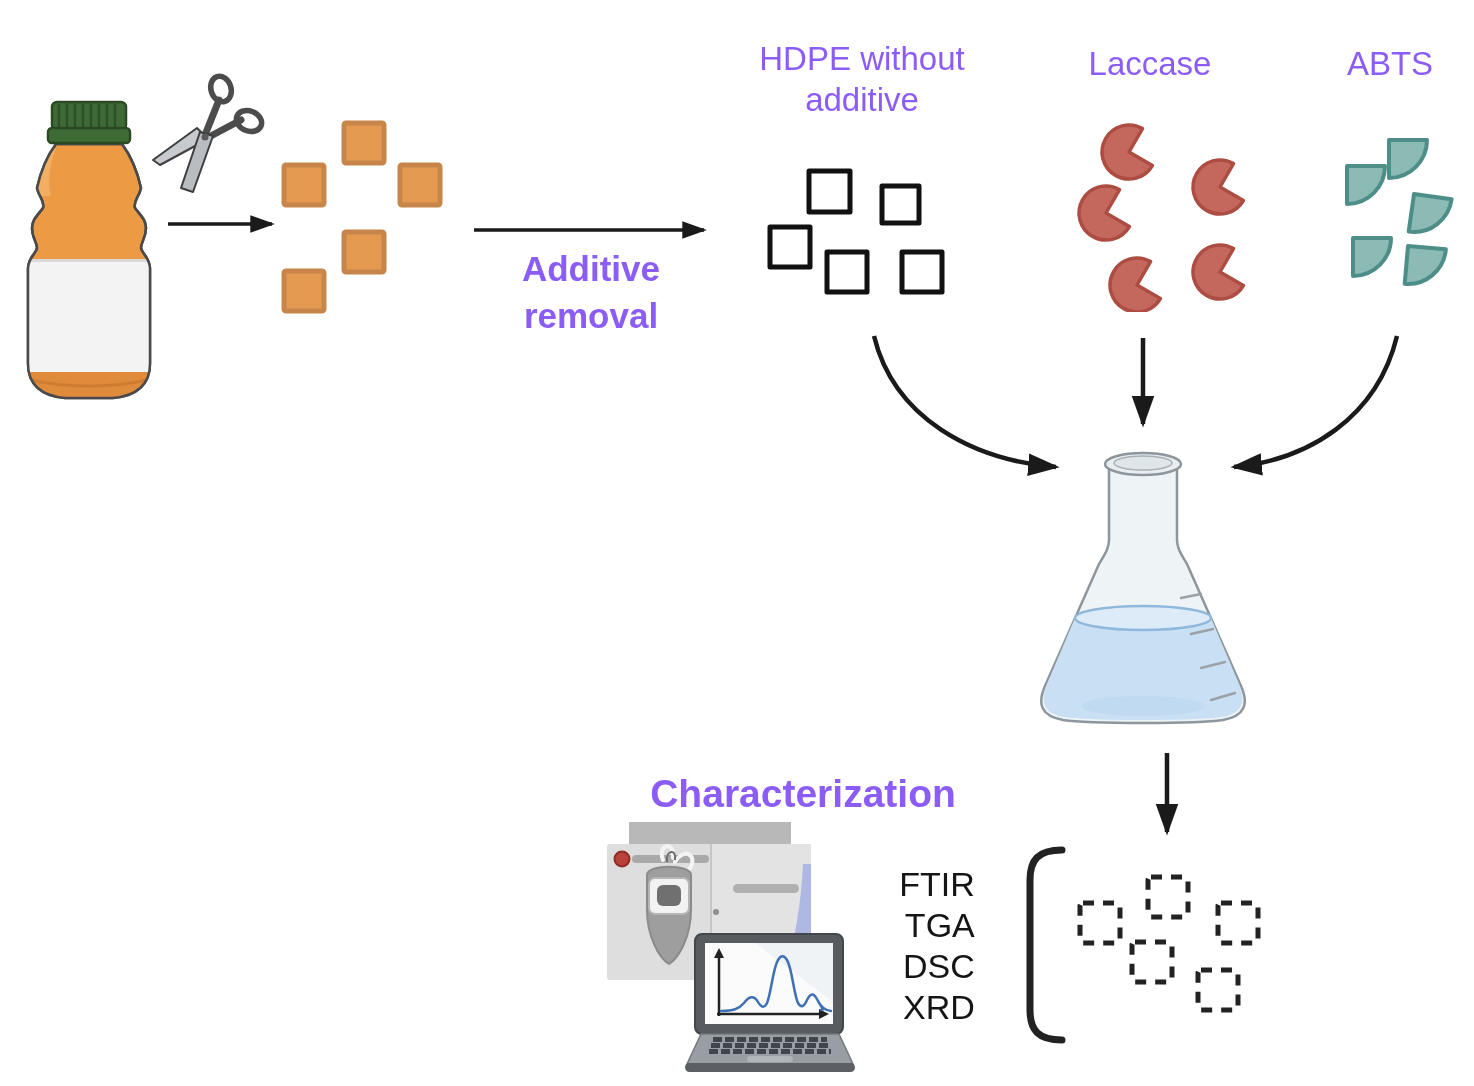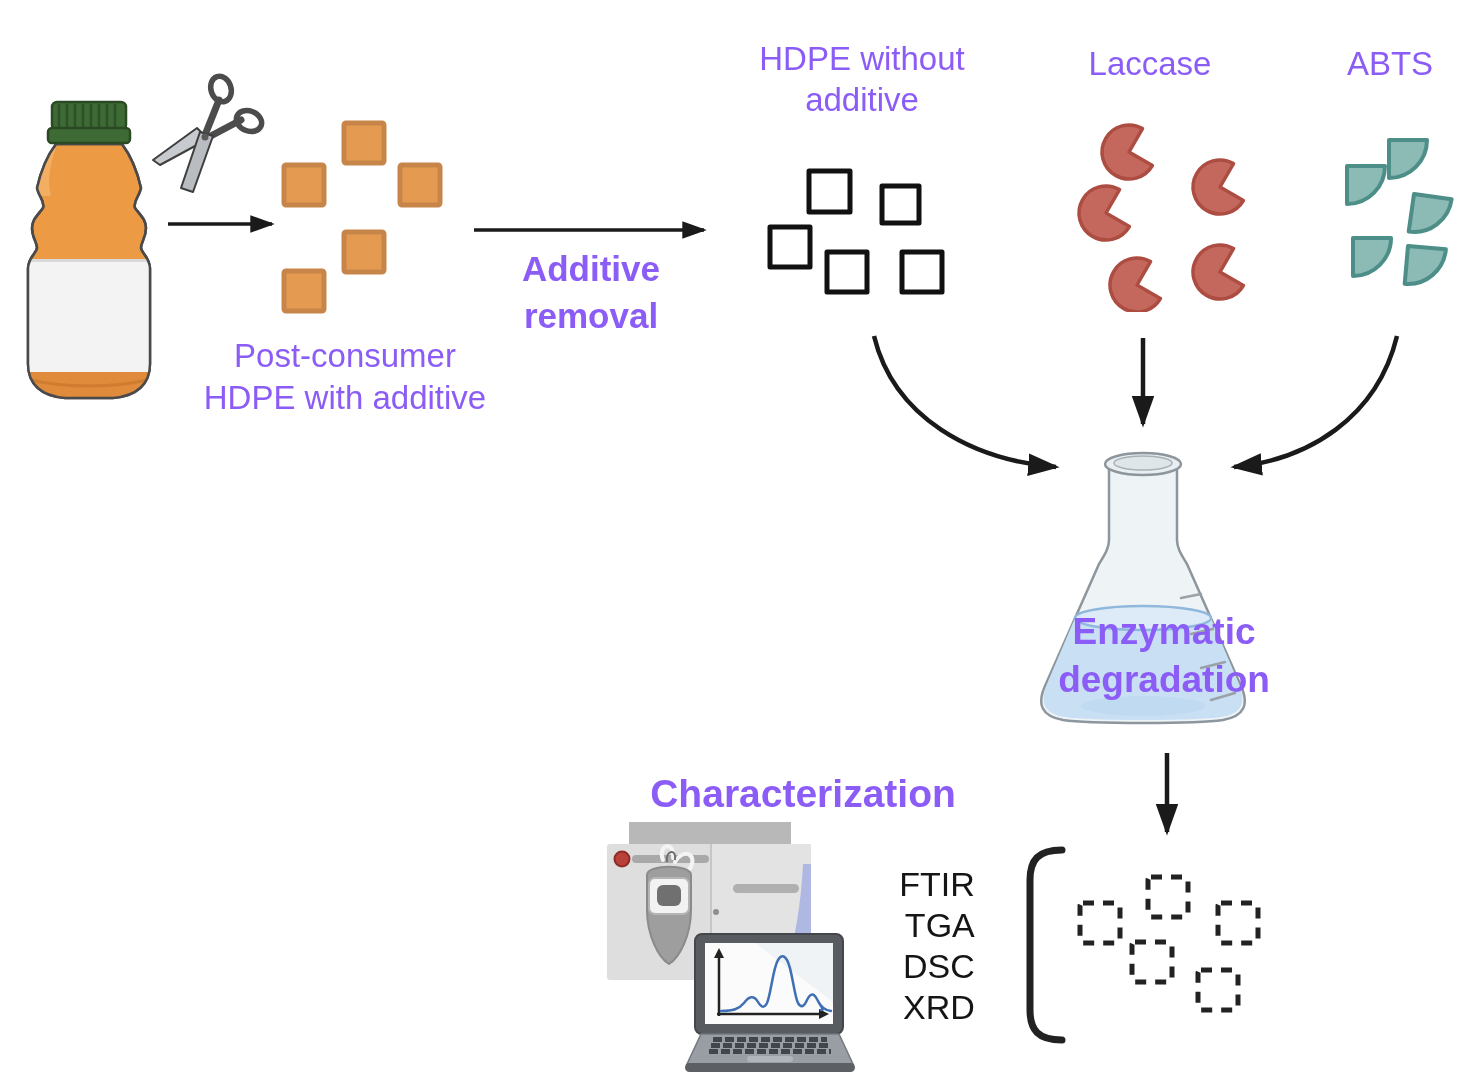--- a/index.html
+++ b/index.html
@@ -192,35 +192,31 @@
   <svg class="abs" style="left:1060px;top:855px;" width="210" height="170" viewBox="0 0 210 170">
     <g fill="none" stroke="#222" stroke-width="5" stroke-dasharray="11 9" stroke-linecap="butt">
       <rect x="88" y="22" width="40" height="40" rx="3"></rect>
       <rect x="20" y="48" width="40" height="40" rx="3"></rect>
       <rect x="158" y="48" width="40" height="40" rx="3"></rect>
       <rect x="72" y="87" width="40" height="40" rx="3"></rect>
       <rect x="138" y="115" width="40" height="40" rx="3"></rect>
     </g>
   </svg>
 
-  <div class="lbl" style="left:345px;top:335px;font-size:33px;line-height:42px;width:420px;">Post-consumer
-HDPE with additive</div>
 
   <div class="lbl bold" style="left:591px;top:245px;font-size:35px;line-height:47px;width:300px;">Additive
 removal</div>
 
   <div class="lbl" style="left:862px;top:38px;font-size:33px;line-height:41px;width:320px;">HDPE without
 additive</div>
 
   <div class="lbl" style="left:1390px;top:43px;font-size:33px;width:160px;">ABTS</div>
 
   <div class="lbl" style="left:1150px;top:43px;font-size:33px;width:220px;">Laccase</div>
 
-  <div class="lbl bold" style="left:1164px;top:608px;font-size:37px;line-height:48px;width:320px;">Enzymatic
-degradation</div>
 
   <div class="lbl bold" style="left:803px;top:770px;font-size:39px;width:420px;">Characterization</div>
 
   <div class="methods" style="left:917px;top:864px;">
     <div>FTIR</div>
     <div>TGA</div>
     <div>DSC</div>
     <div>XRD</div>
   </div>
 

